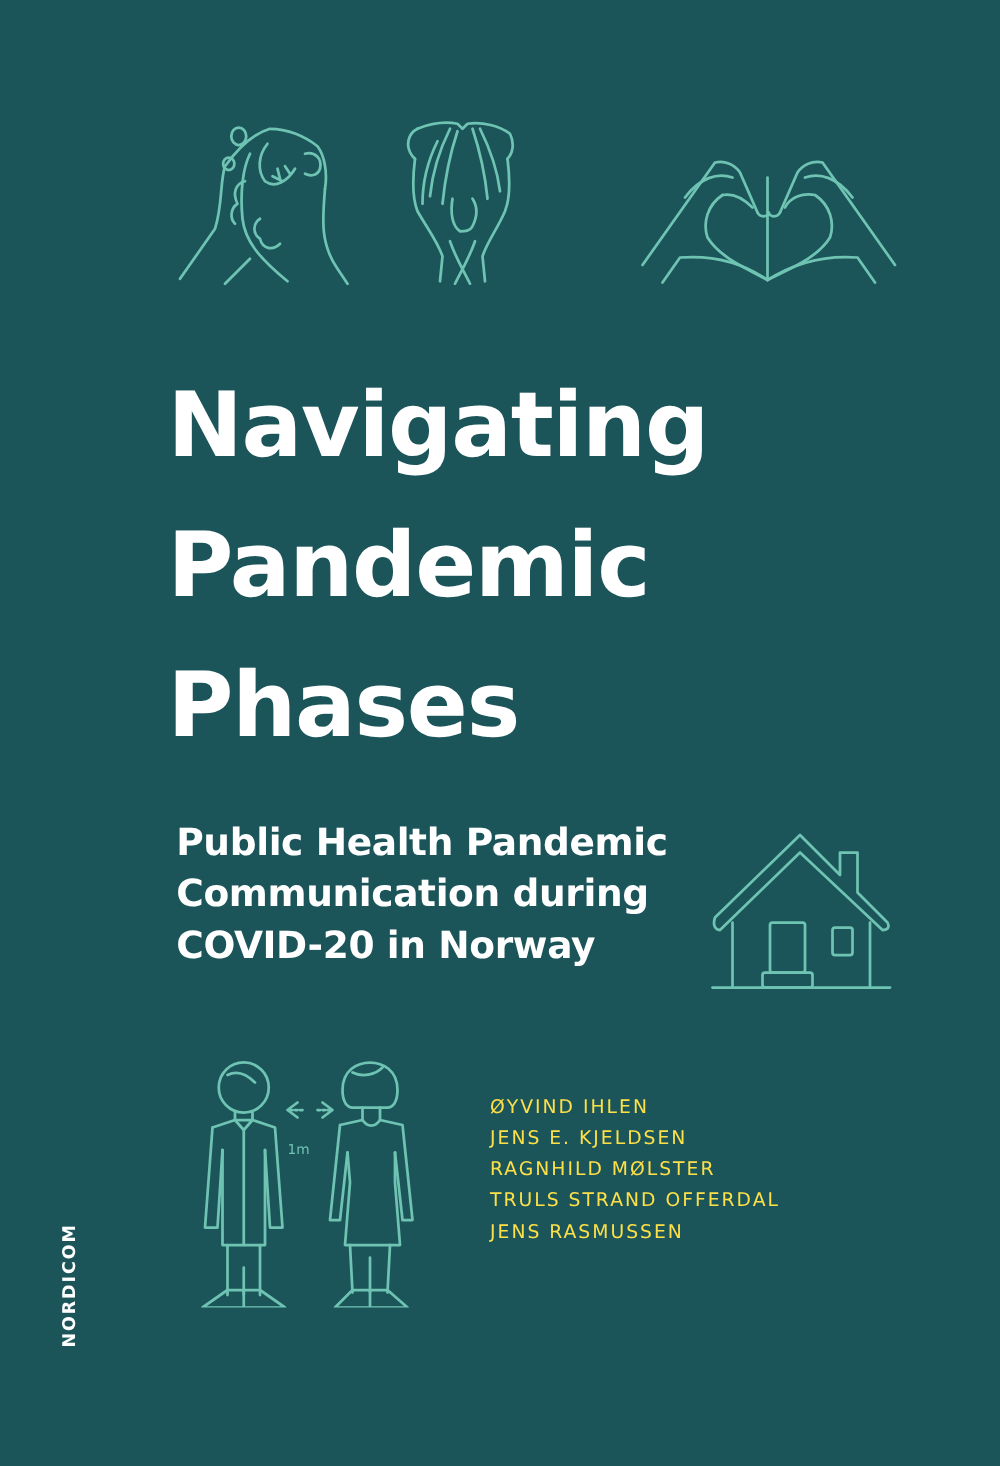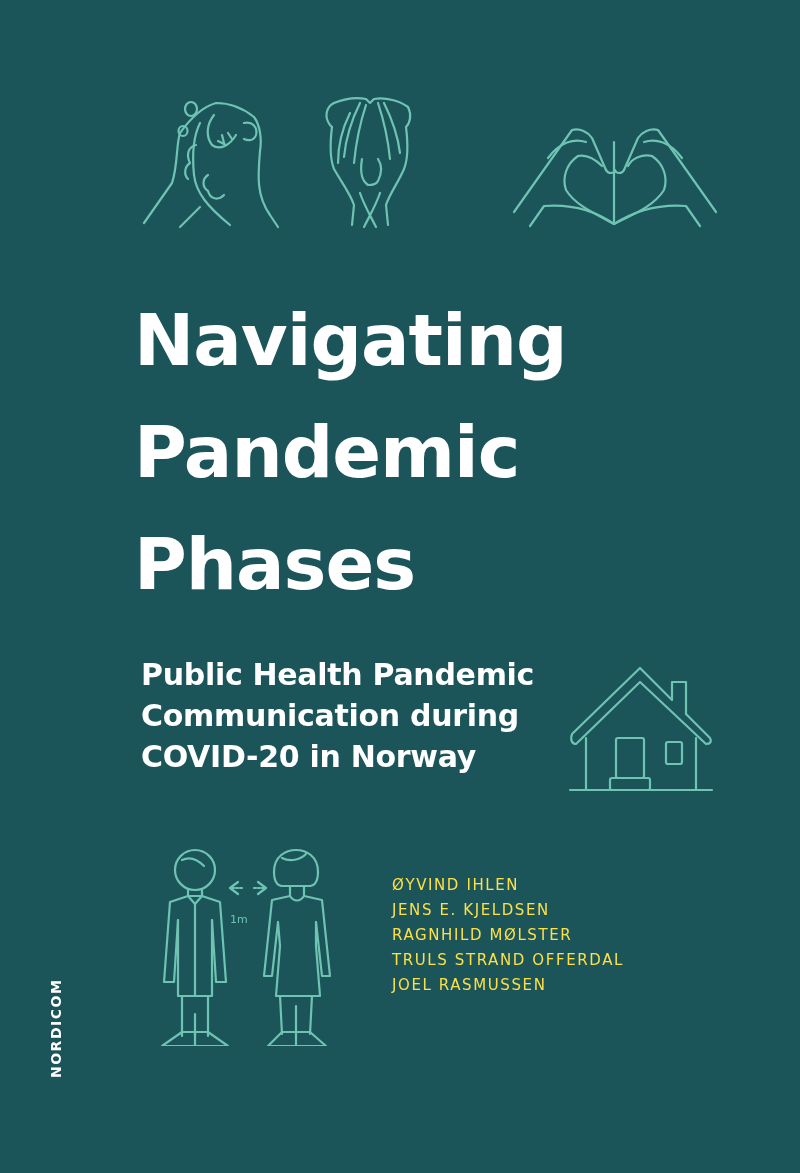--- a/index.html
+++ b/index.html
@@ -103,16 +103,16 @@
   <path d="M82,42 L92,42" stroke-dasharray="2 2"></path>
   <path d="M104,42 L114,42" stroke-dasharray="2 2"></path>
 </svg>
 <div class="abs dist-label">1m</div>
 
 <div class="abs authors">
   <div>ØYVIND IHLEN</div>
   <div>JENS E. KJELDSEN</div>
   <div>RAGNHILD MØLSTER</div>
   <div>TRULS STRAND OFFERDAL</div>
-  <div>JOEL RASMUSSEN</div>
+  <div>JENS RASMUSSEN</div>
 </div>
 
 <div class="abs publisher">NORDICOM</div>
 
 </body></html>

